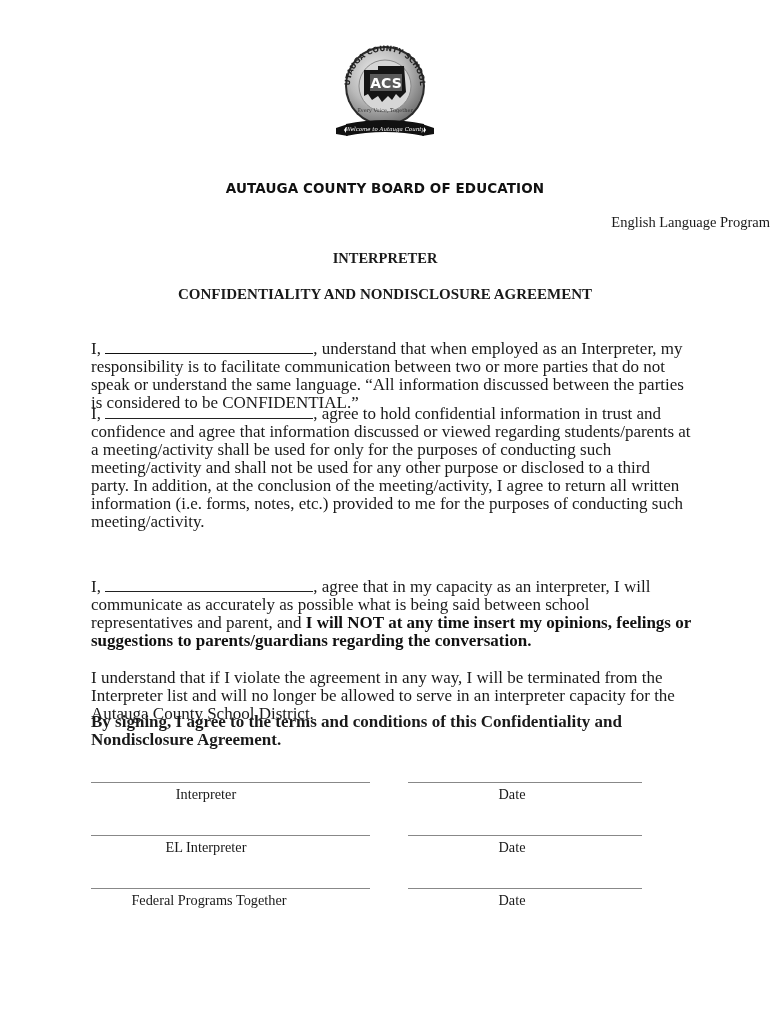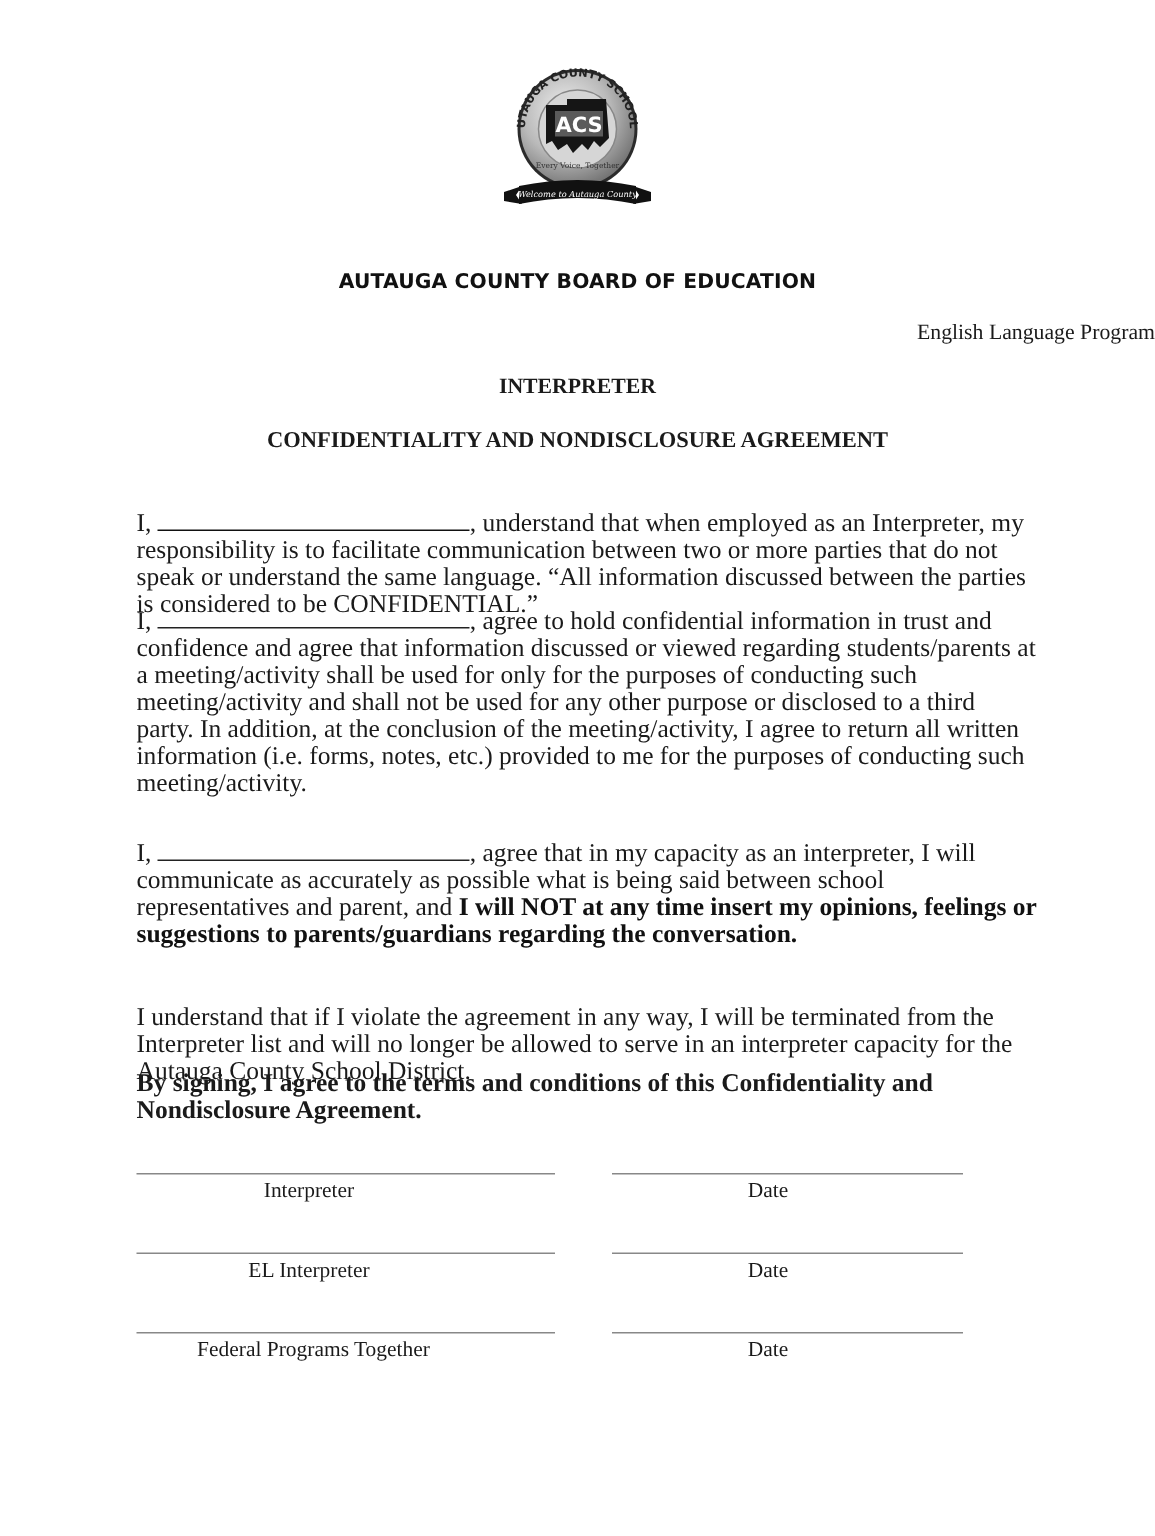--- a/index.html
+++ b/index.html
@@ -5,21 +5,21 @@
   html, body { margin: 0; padding: 0; background: #ffffff; }
   body { width: 770px; height: 1024px; position: relative; overflow: hidden; color: #1a1a1a; font-family: "Liberation Serif", serif; }
   .logo { position: absolute; left: 334px; top: 44px; width: 102px; height: 100px; }
   .h-org { position: absolute; left: 0; width: 770px; top: 162px; text-align: center; font-family: "DejaVu Sans", sans-serif; font-weight: bold; font-size: 13.5px; letter-spacing: 0.1px; color: #111; margin-top: 18px; }
   .h-prog { position: absolute; left: 0; width: 770px; top: 214px; text-align: right; font-size: 14.5px; }
   .h-title { position: absolute; left: 0; width: 770px; top: 250px; text-align: center; font-size: 14.5px; font-weight: bold; }
   .h-sub { position: absolute; left: 0; width: 770px; top: 286px; text-align: center; font-size: 15px; font-weight: bold; }
   .para { position: absolute; left: 91px; width: 600px; font-size: 17px; line-height: 18px; }
   .p1 { top: 340px; }
   .p2 { top: 405px; }
-  .p3 { top: 560px; }
+  .p3 { top: 578px; }
   .p4 { top: 669px; }
   .p5 { top: 713px; font-weight: bold; }
   .blank { display: inline-block; width: 208px; border-bottom: 1px solid #222; height: 11px; vertical-align: baseline; }
   .blank.heavy { border-bottom: 1.5px solid #111; }
   b { font-weight: bold; color: #111; }
   .sig { position: absolute; font-size: 14.3px; }
   .sig-line { position: absolute; height: 0; border-top: 1px solid #888; }
   .sig-label { position: absolute; text-align: center; }
 </style>
 </head>

